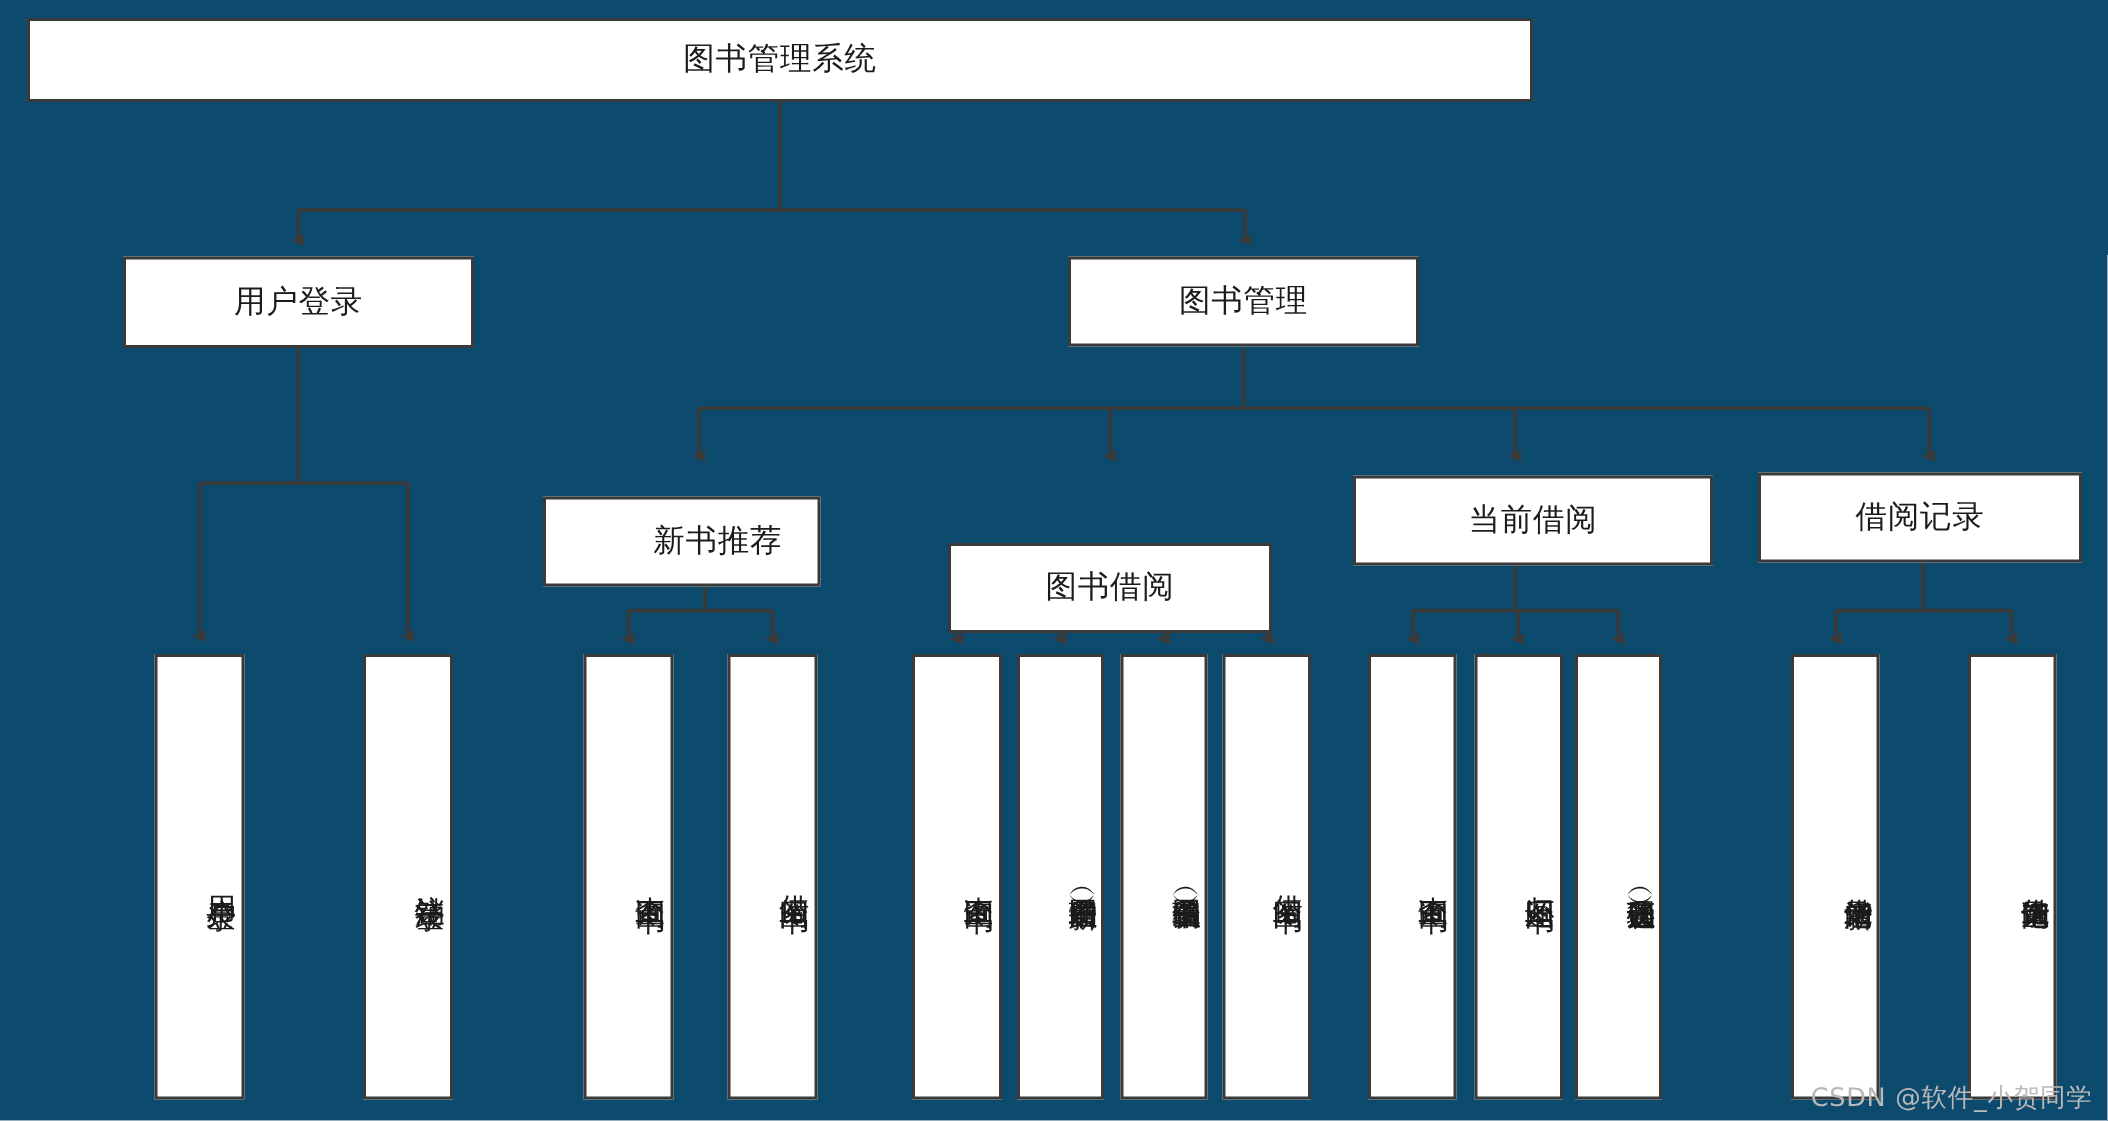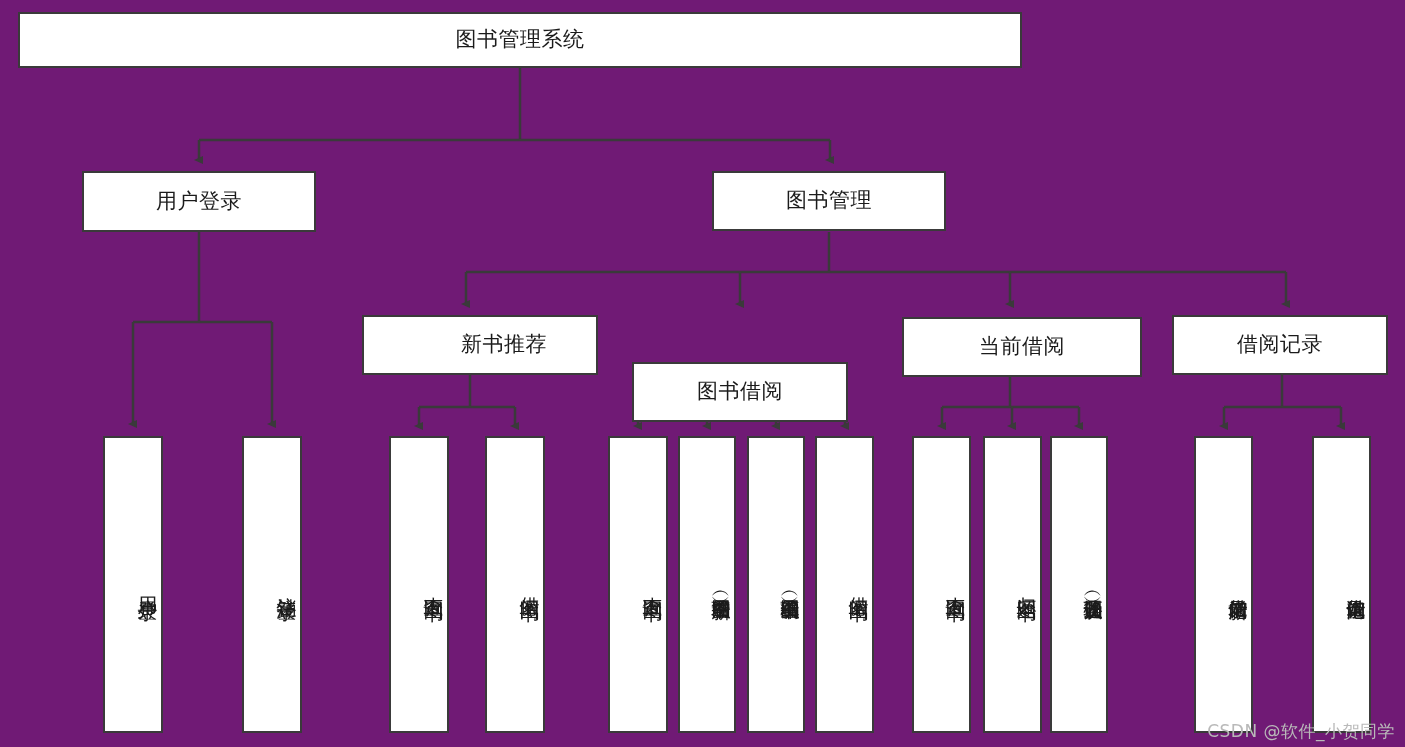--- a/index.html
+++ b/index.html
@@ -7,21 +7,21 @@
     padding: 0;
     background: #ffffff;
   }
   body {
     font-family: "DejaVu Sans", "Liberation Sans", sans-serif;
   }
   #canvas {
     position: relative;
     width: 1405px;
     height: 747px;
-    background: #701a75;
+    background: #0c4a6e;
     overflow: hidden;
   }
   #edges {
     position: absolute;
     left: 0;
     top: 0;
     width: 1405px;
     height: 747px;
   }
   .node {
@@ -126,21 +126,21 @@
   <div id="nodes-layer">
       <div class="node node-h" style="left: 18px; top: 12px; width: 1004px; height: 56px;">
         <span>图书管理系统</span>
       </div>
       <div class="node node-h" style="left: 82px; top: 171px; width: 234px; height: 61px;">
         <span>用户登录</span>
       </div>
       <div class="node node-h" style="left: 712px; top: 171px; width: 234px; height: 60px;">
         <span>图书管理</span>
       </div>
-      <div class="node node-h" style="left: 362px; top: 315px; width: 236px; height: 60px; padding-left: 48px;">
+      <div class="node node-h" style="left: 362px; top: 331px; width: 185px; height: 60px; padding-left: 48px;">
         <span>新书推荐</span>
       </div>
       <div class="node node-h" style="left: 632px; top: 315px; width: 216px; height: 60px; margin-top: 47px;">
         <span>图书借阅</span>
       </div>
       <div class="node node-h" style="left: 902px; top: 317px; width: 240px; height: 60px;">
         <span>当前借阅</span>
       </div>
       <div class="node node-h" style="left: 1172px; top: 315px; width: 216px; height: 60px;">
         <span>借阅记录</span>

